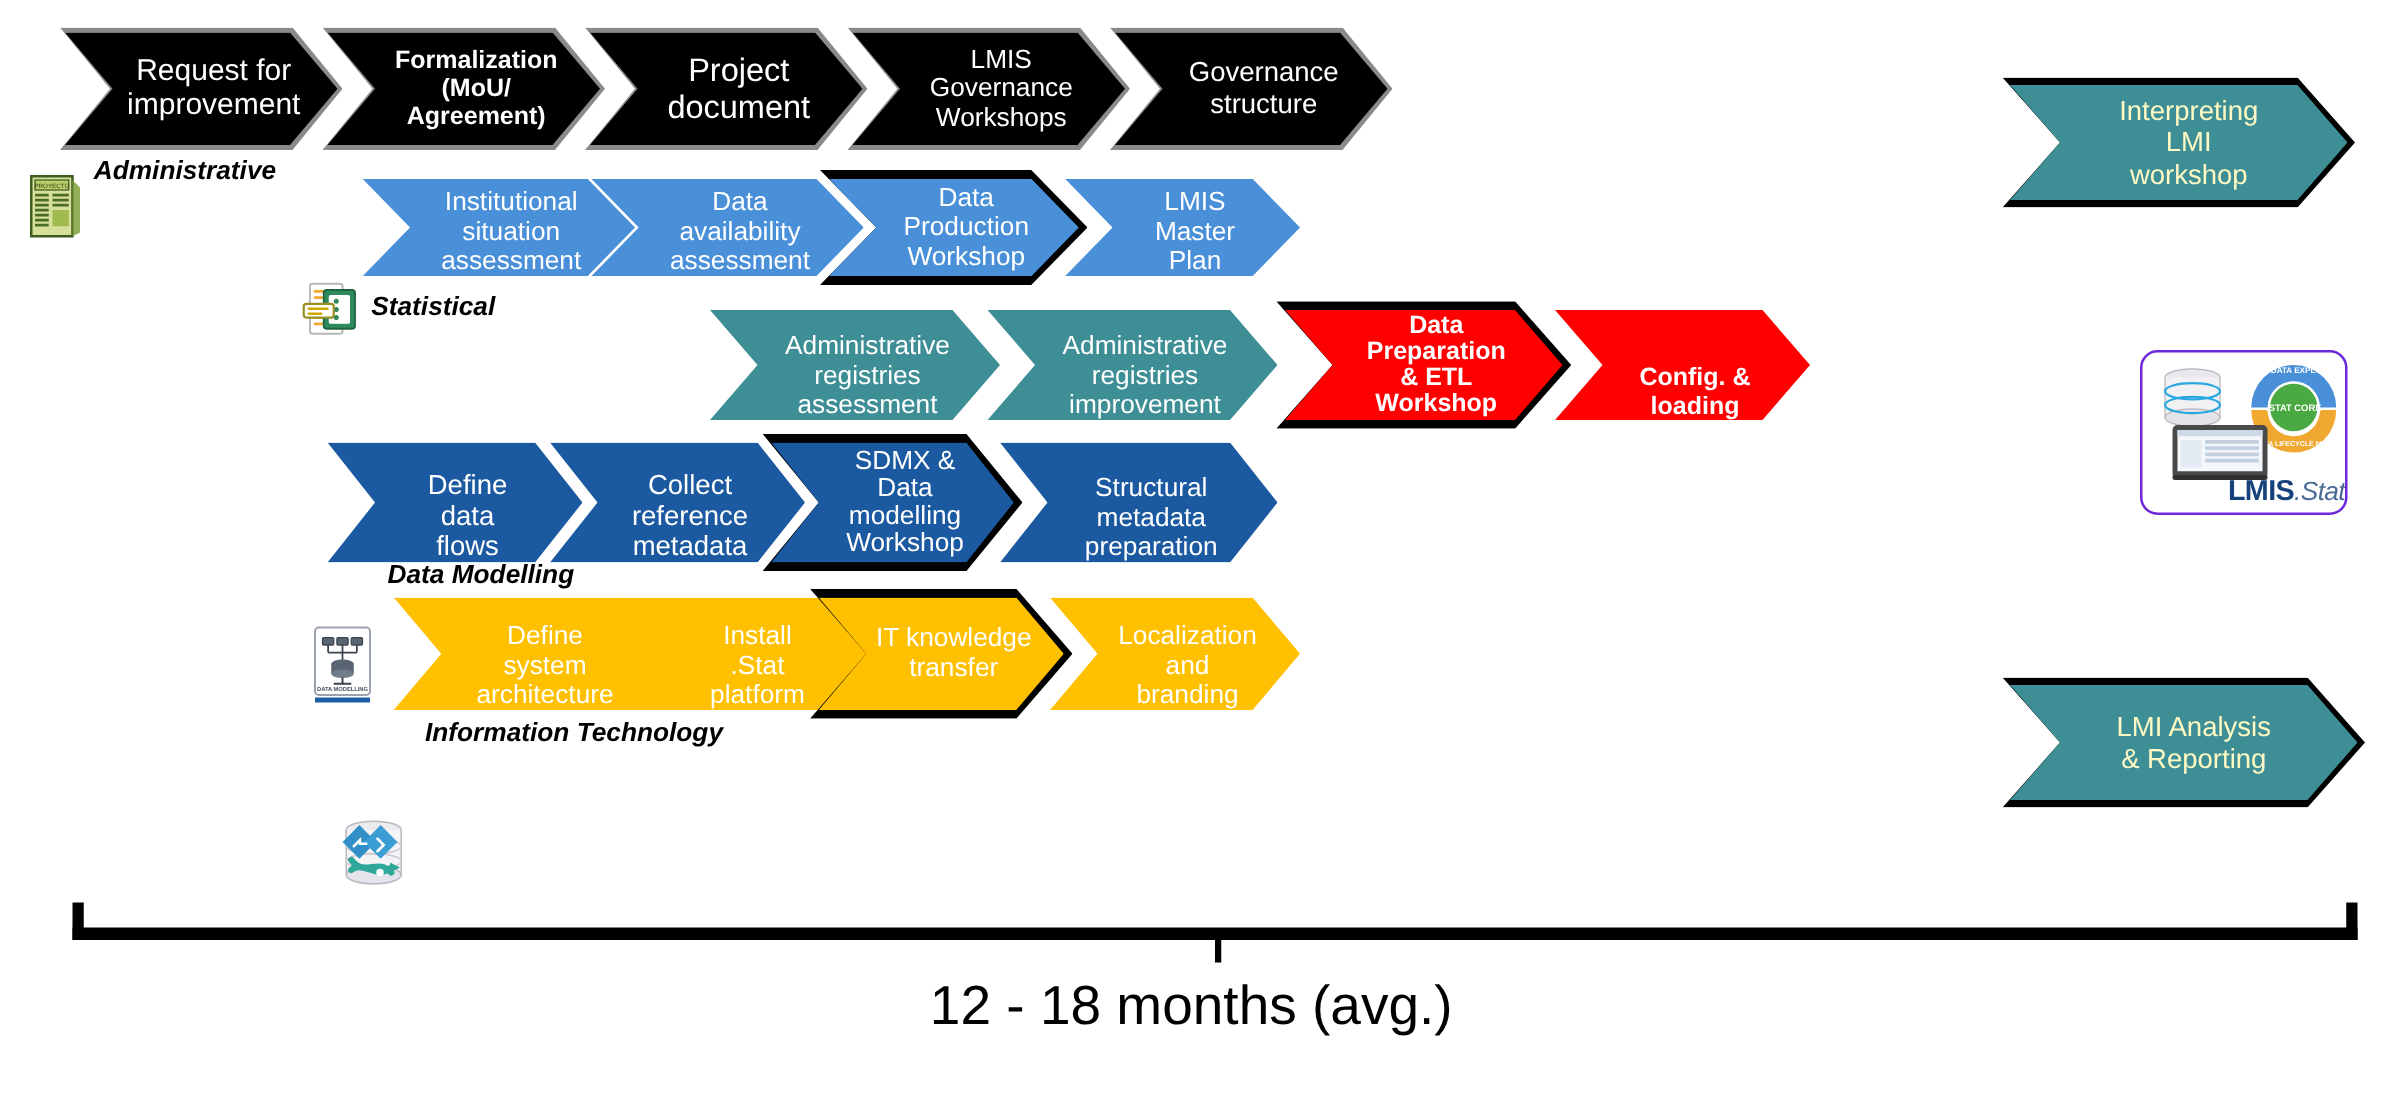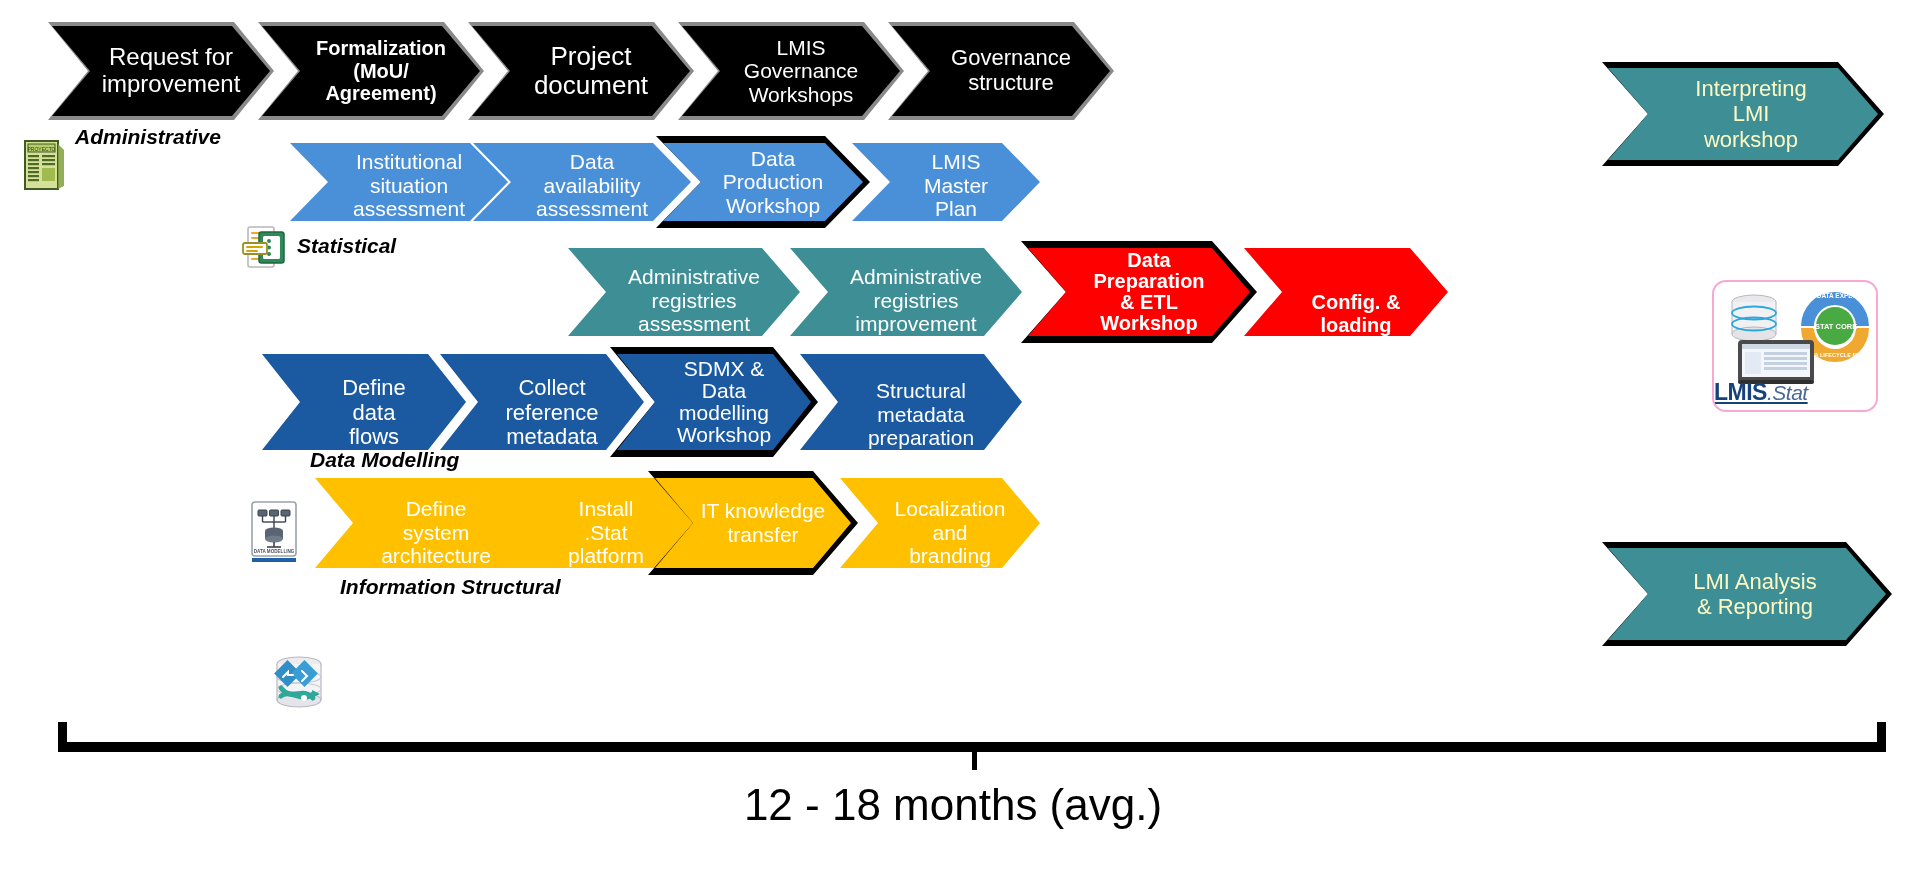--- a/index.html
+++ b/index.html
@@ -86,31 +86,30 @@
   .tl-bar{position:absolute;background:#000;}
   .tl-cap{position:absolute;background:#000;}
   .tl-text{
     position:absolute;color:#000;white-space:nowrap;
   }
 
   
   .logobox{
     position:absolute;
     background:#ffffff;
-    border:2px solid #f9a8d4;
+    border:2px solid #6d28d9;
     border-radius:14px;
     box-sizing:border-box;
     overflow:hidden;
   }
   .logo-lbl{
     position:absolute;left:0;right:0;bottom:4px;
-    text-align:left;
+    text-align:right;
     font-size:23px;font-weight:bold;color:#16427c;
     letter-spacing:-0.5px;
-    text-decoration:underline;
   }
   .logo-lbl .it{font-weight:normal;font-style:italic;color:#4a6a95;font-size:21px;}
 </style>
 </head>
 <body>
 
 <div class="canvas">
 
   <div class="blackwrap" style="left:52px;top:26px;width:218px;height:90px;">
     <div class="shadowlayer"></div>
@@ -400,21 +399,21 @@
       </g>
       <g stroke="#2fa89a" stroke-width="5" fill="none" stroke-linecap="round">
         <path d="M13 44 C22 36, 34 52, 45 42"></path>
         <path d="M13 36 C24 50, 34 34, 45 46"></path>
       </g>
       <path d="M44 38 l8 4 -8 4 z" fill="#2fa89a"></path>
       <path d="M44 46 l8 -4 -8 -4 z" fill="#2fa89a" opacity="0"></path>
       <circle cx="36" cy="46" r="3" fill="#ffffff"></circle>
     </svg>
   </div>
-  <div class="rowlabel" style="left:340px;top:575px;font-size:21px;">Information Structural</div>
+  <div class="rowlabel" style="left:340px;top:575px;font-size:21px;">Information Technology</div>
 
   <div class="teal-out" style="left:1608px;top:68px;width:270px;height:92px;">
     <div class="border"></div>
     <div class="face">
       <span class="lbl" style="font-size:22px;white-space:pre-line;">Interpreting
 LMI
 workshop</span>
     </div>
   </div>
 

